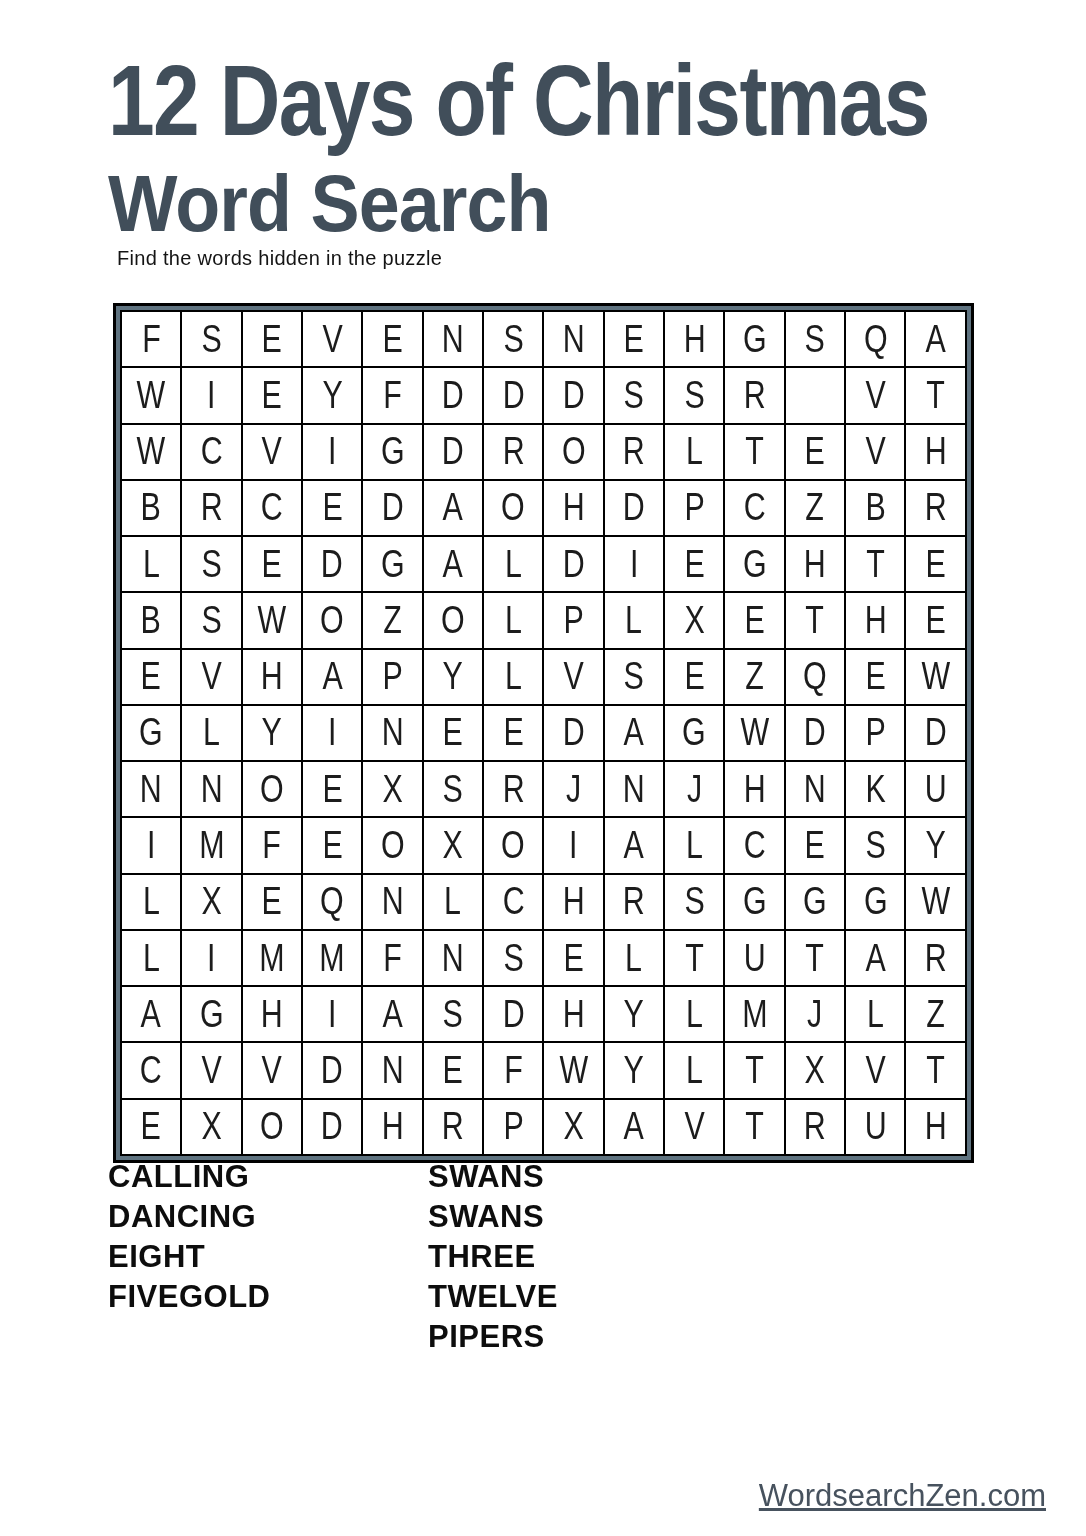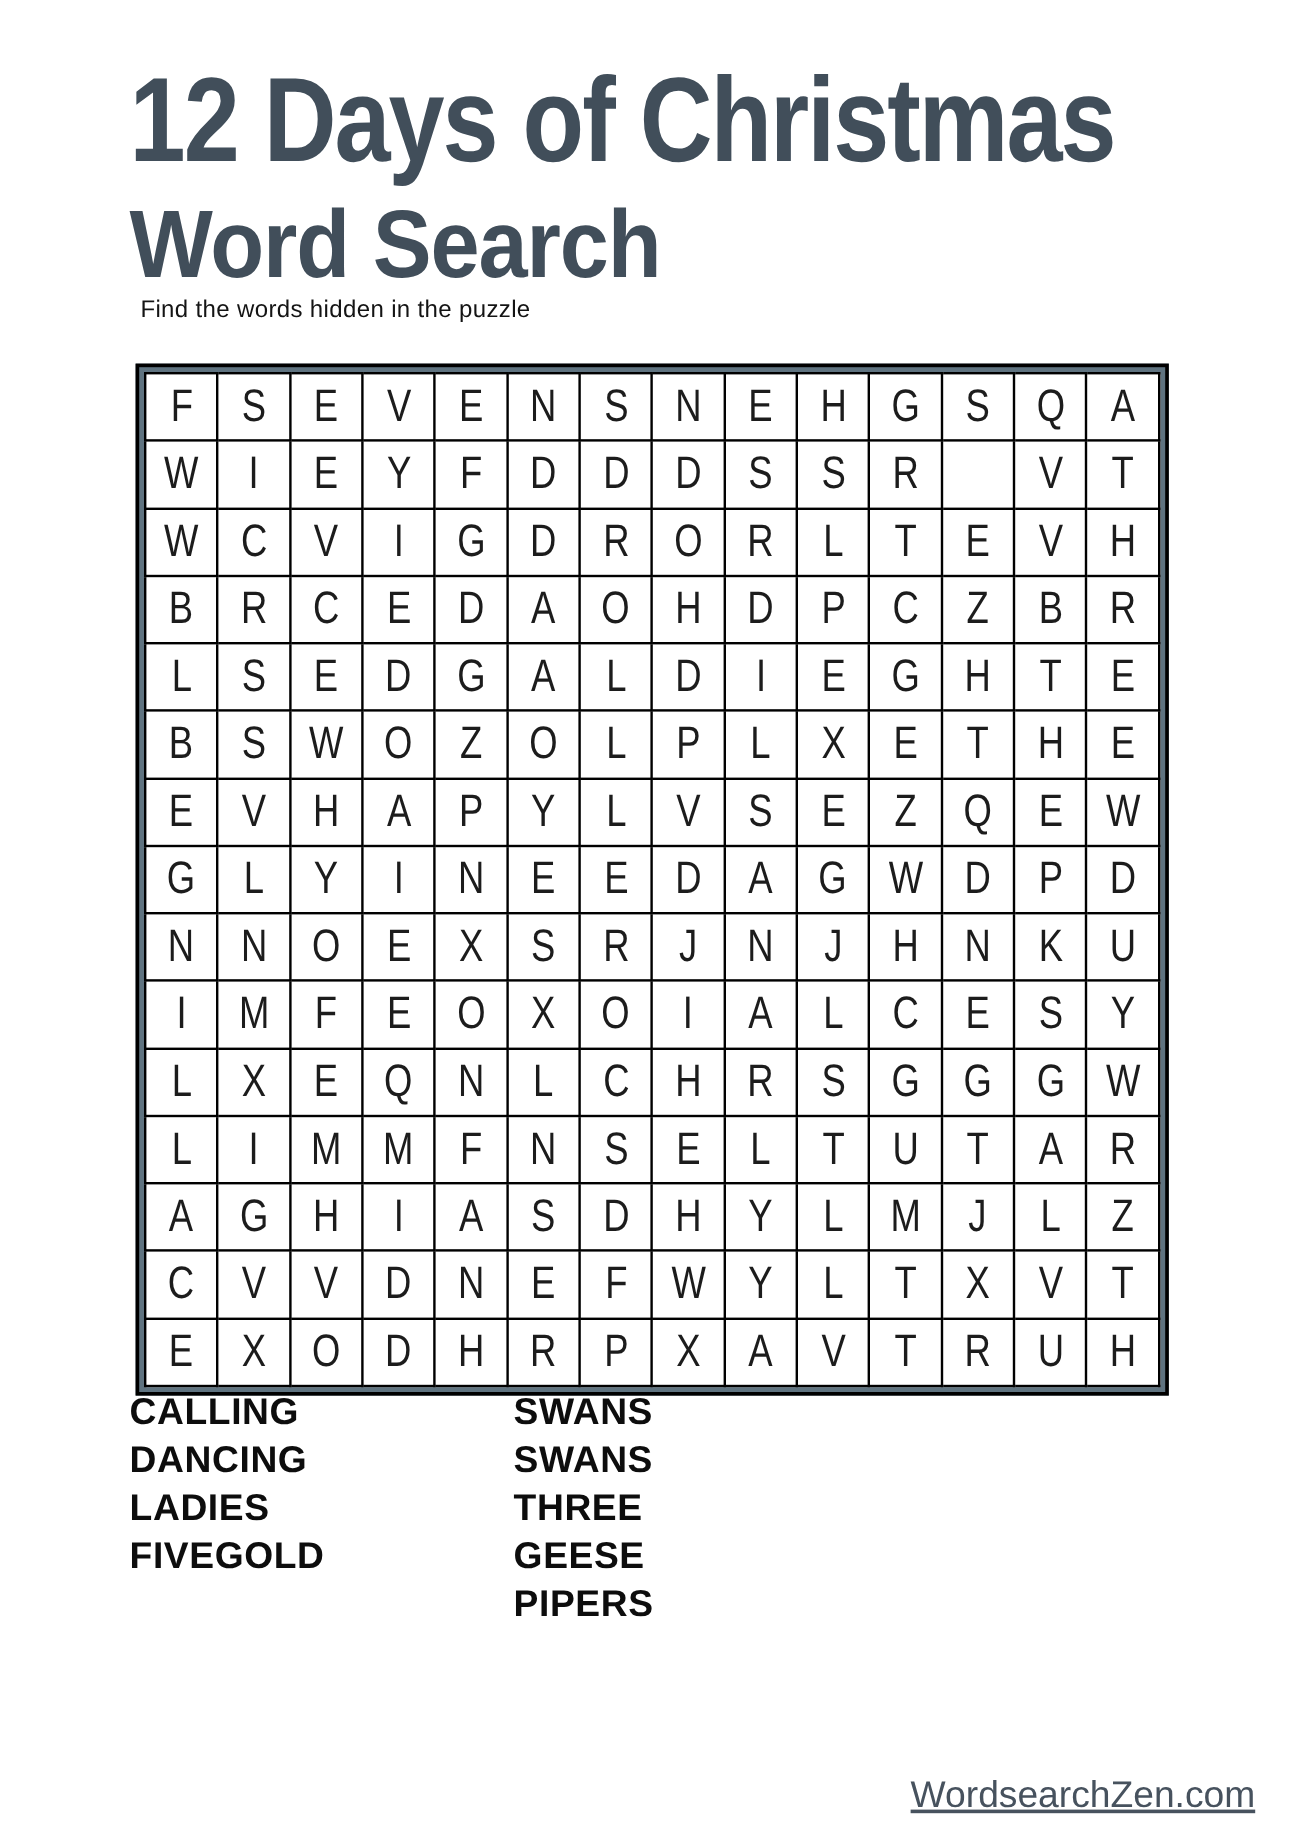--- a/index.html
+++ b/index.html
@@ -329,27 +329,27 @@
             <td><span class="ltr">H</span></td>
           </tr>
         </tbody>
     </table>
   </div>
 
   <div class="words">
       <div class="word-col word-col-0">
         <span class="word-item">CALLING</span>
         <span class="word-item">DANCING</span>
-        <span class="word-item">LADIES</span>
+        <span class="word-item">EIGHT</span>
         <span class="word-item">FIVEGOLD</span>
       </div>
       <div class="word-col word-col-2">
         <span class="word-item">SWANS</span>
         <span class="word-item">SWANS</span>
         <span class="word-item">THREE</span>
-        <span class="word-item">GEESE</span>
+        <span class="word-item">TWELVE</span>
         <span class="word-item">PIPERS</span>
       </div>
     </div>
 
   <a class="footer-link">WordsearchZen.com</a>
 
 </div>
 
 </body></html>

